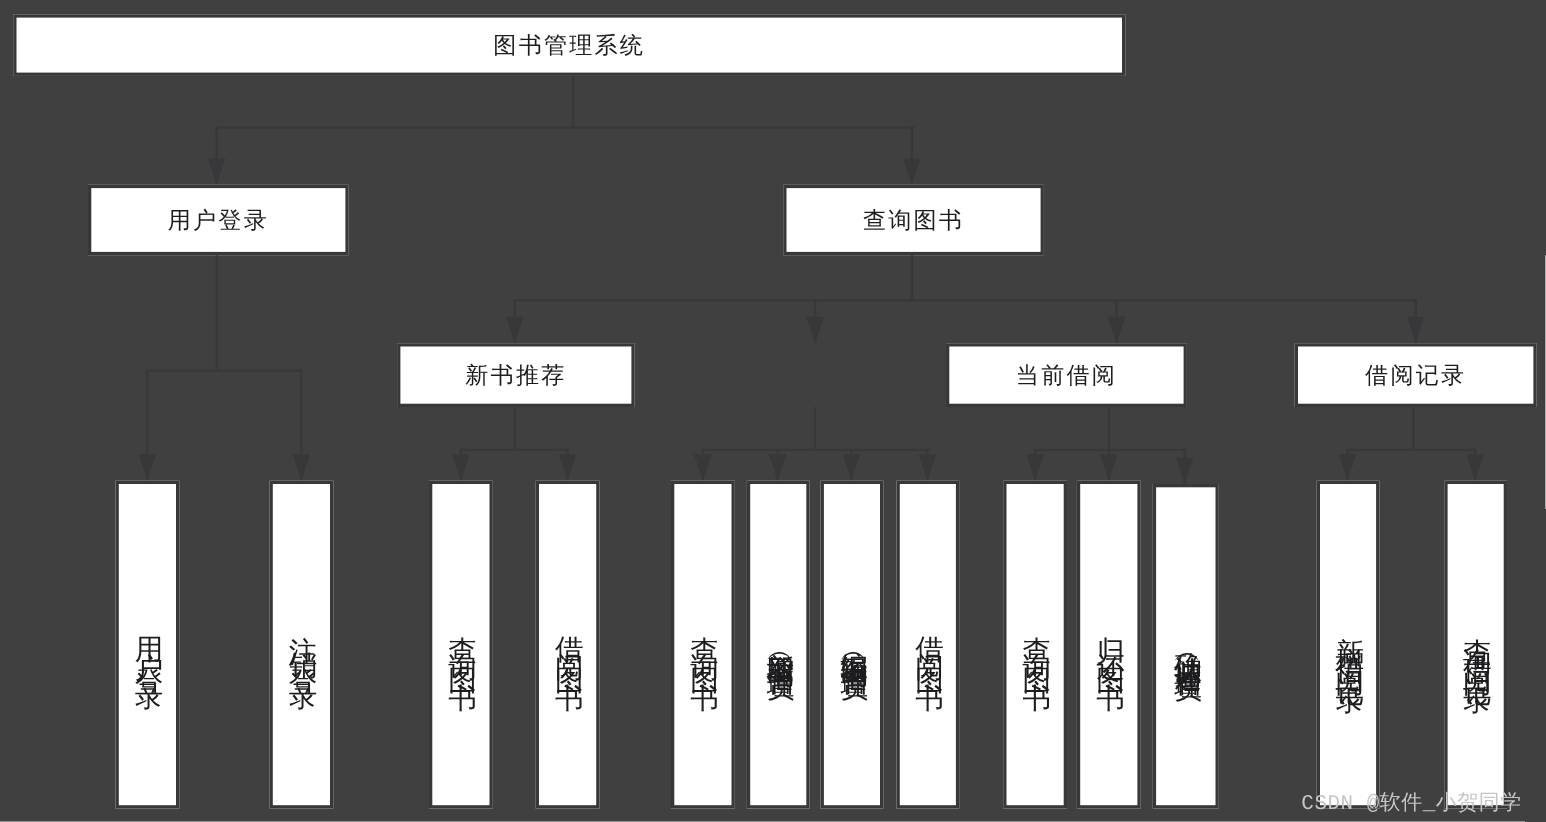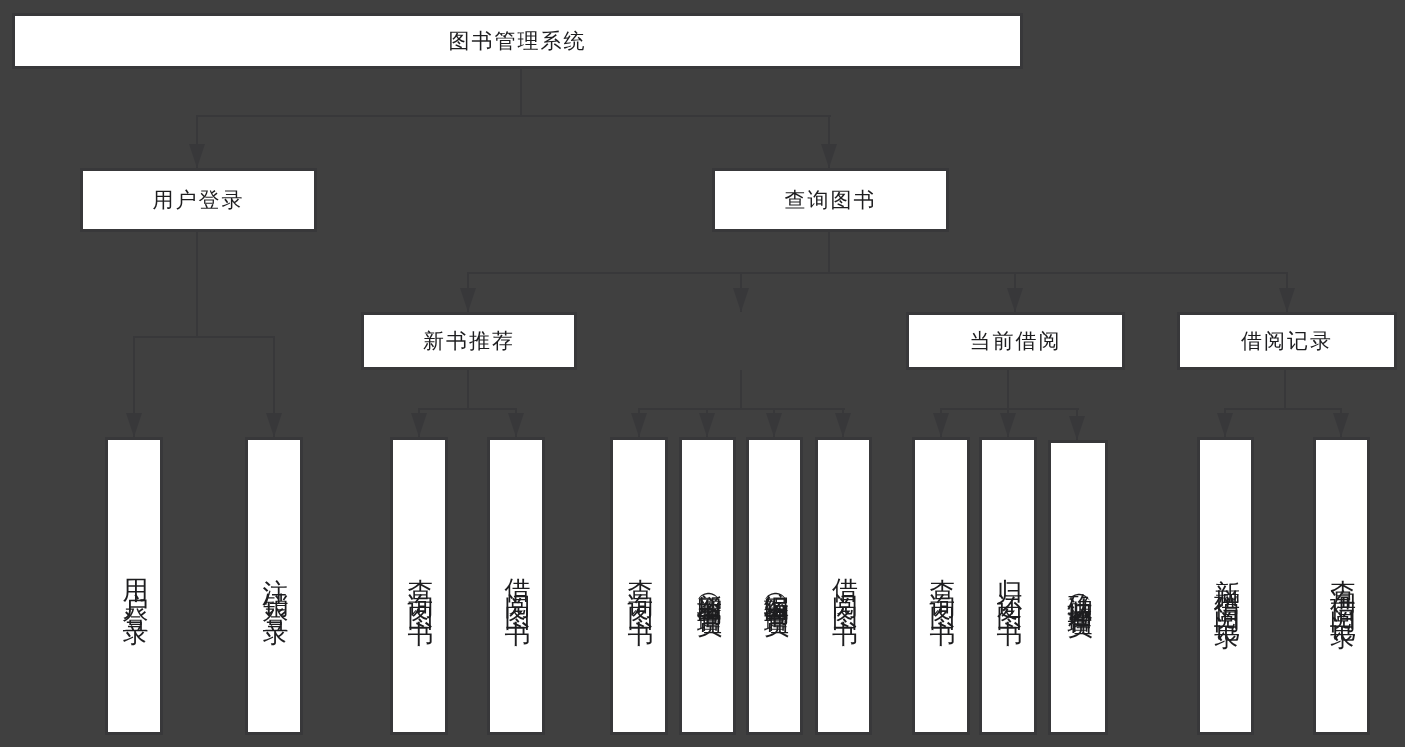--- a/index.html
+++ b/index.html
@@ -70,21 +70,21 @@
   <div class="vline" style="left:740px;top:272px;height:40px"></div>
   <div class="arrow" style="left:733px;top:288px"></div>
   <div class="vline" style="left:1014px;top:272px;height:40px"></div>
   <div class="arrow" style="left:1007px;top:288px"></div>
   <div class="vline" style="left:1286px;top:272px;height:40px"></div>
   <div class="arrow" style="left:1279px;top:288px"></div>
 
   <div class="box" style="left:361px;top:312px;width:216px;height:58px">
     <span>新书推荐</span>
   </div>
-  <div class="box" style="left:906px;top:312px;width:219px;height:58px">
+  <div class="box" style="left:860px;top:312px;width:219px;height:58px">
     <span>当前借阅</span>
   </div>
   <div class="box" style="left:1177px;top:312px;width:220px;height:58px">
     <span>借阅记录</span>
   </div>
 
   <div class="vline" style="left:467px;top:370px;height:38px"></div>
   <div class="hline" style="left:418px;top:408px;width:99px"></div>
   <div class="vline" style="left:418px;top:408px;height:29px"></div>
   <div class="arrow" style="left:411px;top:413px"></div>
@@ -151,14 +151,15 @@
   <div class="vbox" style="left:1048px;width:60px;top:440px;height:295px">
     <span class="vt long">确认归还（管理员）</span>
   </div>
   <div class="vbox" style="left:1197px;width:57px">
     <span class="vt med">新增借阅记录</span>
   </div>
   <div class="vbox" style="left:1313px;width:57px">
     <span class="vt med">查询借阅记录</span>
   </div>
 
+  <div class="watermark">CSDN @软件_小贺同学</div>
 
 </div>
 
 </body></html>

